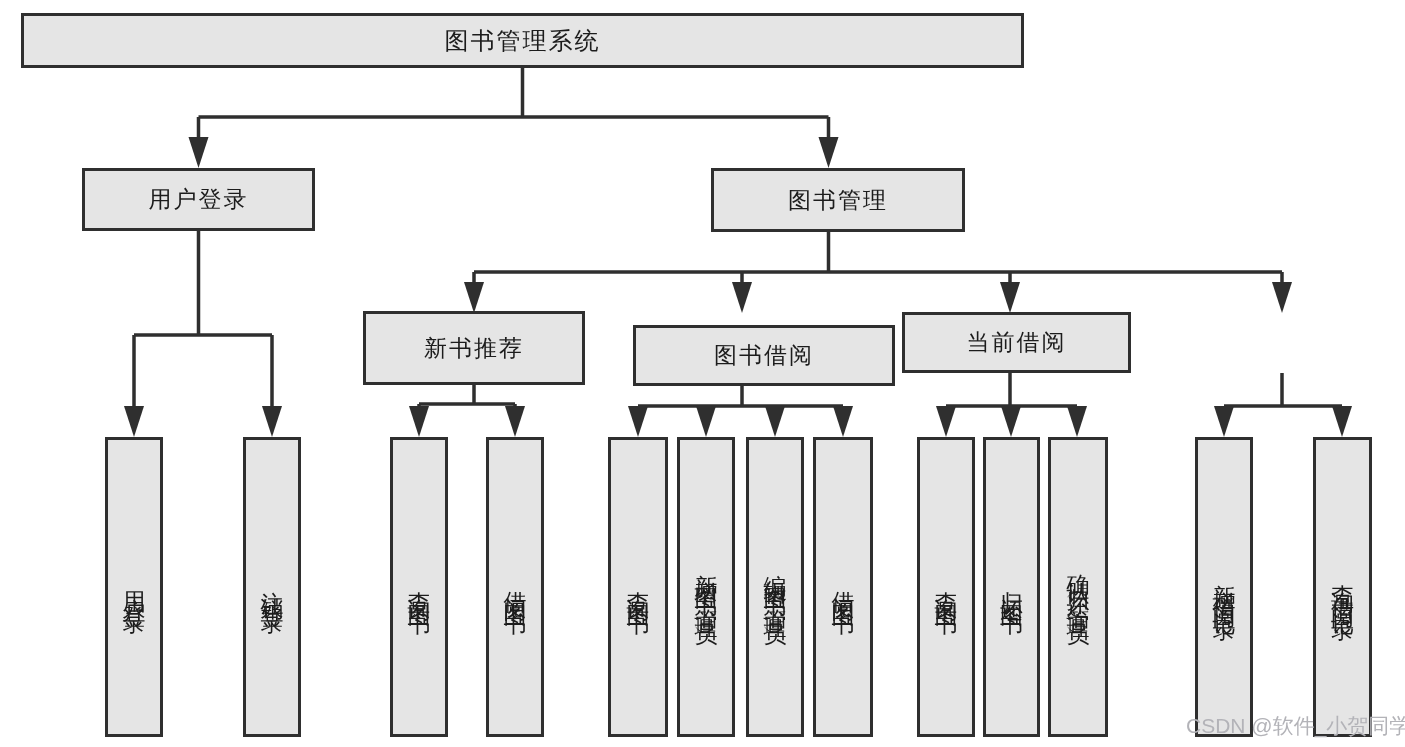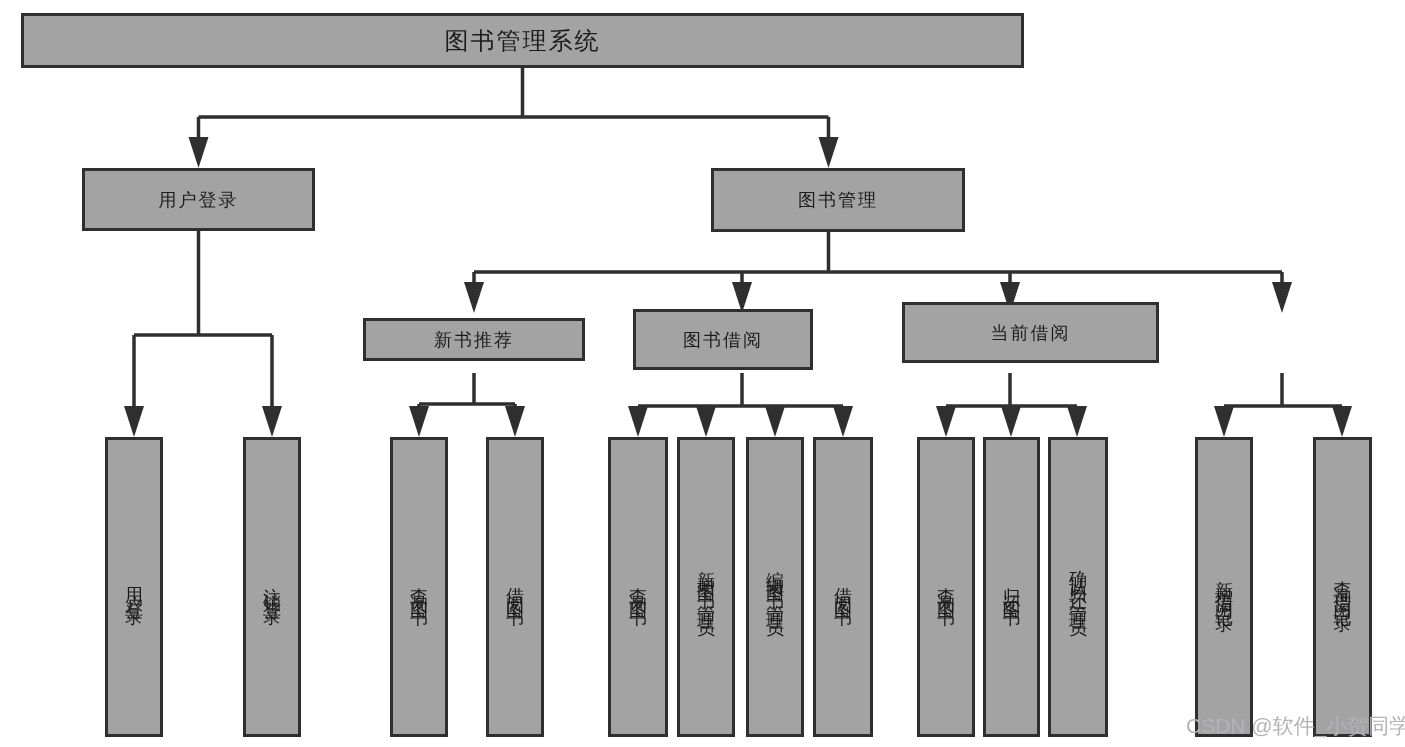--- a/index.html
+++ b/index.html
@@ -18,29 +18,29 @@
   #wires {
     position: absolute;
     left: 0;
     top: 0;
     z-index: 1;
   }
   .box {
     position: absolute;
     box-sizing: border-box;
     border: 3px solid #2f2f2f;
-    background: #a3a3a3;
+    background: #e5e5e5;
     display: flex;
     align-items: center;
     justify-content: center;
     z-index: 2;
     color: #1c1c1c;
   }
   .box .lbl {
-    font-size: 18px;
+    font-size: 23px;
     line-height: 1;
     letter-spacing: 2px;
     white-space: nowrap;
   }
   .box.root .lbl {
     font-size: 24px;
   }
   .box.v .lbl {
     writing-mode: vertical-lr;
     text-orientation: mixed;
@@ -106,27 +106,27 @@
     <span class="lbl">图书管理系统</span>
   </div>
 
   <div class="box" style="left:82px;top:168px;width:233px;height:63px">
     <span class="lbl">用户登录</span>
   </div>
   <div class="box" style="left:711px;top:168px;width:254px;height:64px">
     <span class="lbl">图书管理</span>
   </div>
 
-  <div class="box" style="left:363px;top:318px;width:222px;height:43px">
+  <div class="box" style="left:363px;top:311px;width:222px;height:74px">
     <span class="lbl">新书推荐</span>
   </div>
-  <div class="box" style="left:633px;top:309px;width:180px;height:61px">
+  <div class="box" style="left:633px;top:325px;width:262px;height:61px">
     <span class="lbl">图书借阅</span>
   </div>
-  <div class="box" style="left:902px;top:302px;width:257px;height:61px">
+  <div class="box" style="left:902px;top:312px;width:229px;height:61px">
     <span class="lbl">当前借阅</span>
   </div>
 
   <div class="box v" style="left:105px;top:437px;width:58px;height:300px">
     <span class="lbl">用户登录</span>
   </div>
   <div class="box v" style="left:243px;top:437px;width:58px;height:300px">
     <span class="lbl">注销登录</span>
   </div>
 

